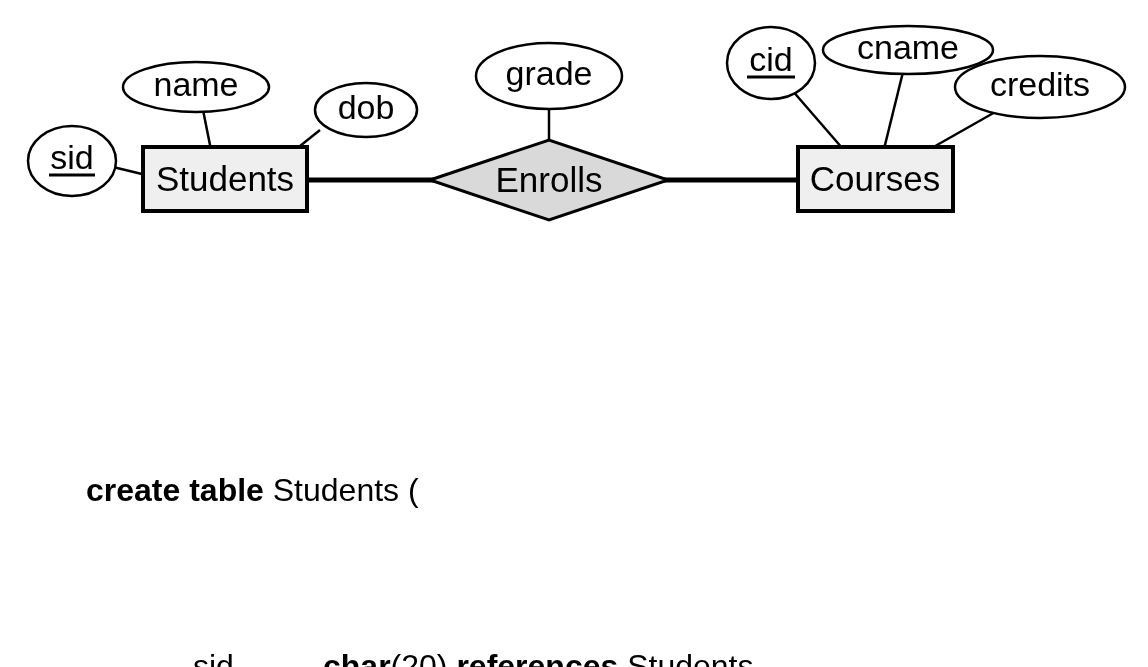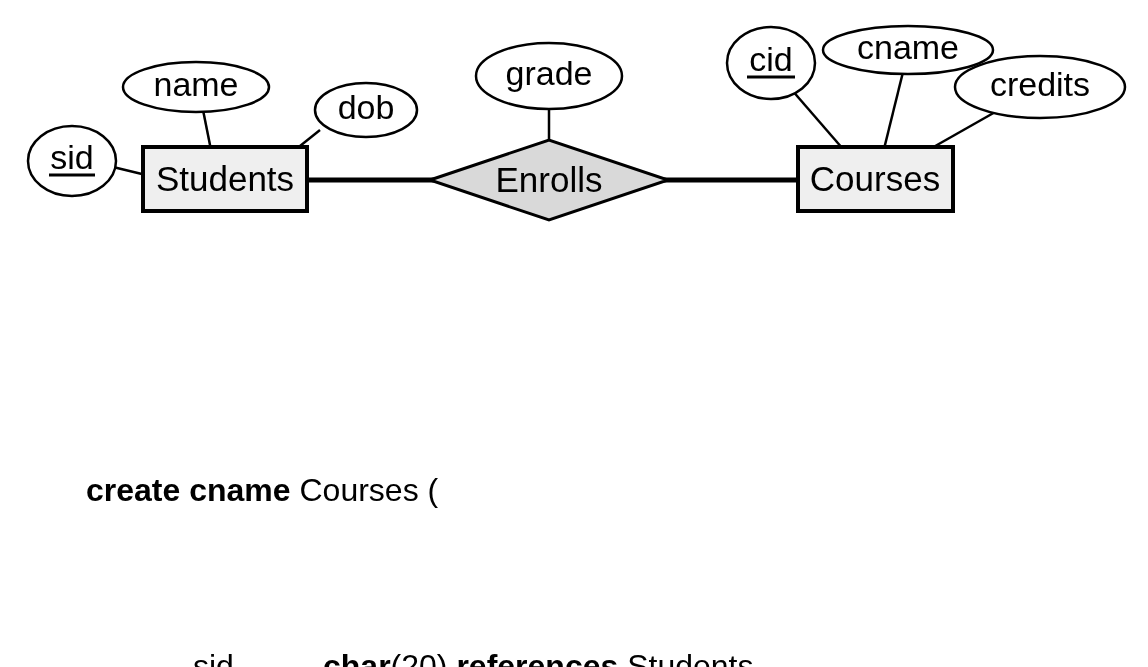--- a/index.html
+++ b/index.html
@@ -81,21 +81,21 @@
     <text class="attr-label" x="908" y="59" text-anchor="middle">cname</text>
     <text class="attr-label" x="1040" y="96" text-anchor="middle">credits</text>
 
     <text class="node-label" x="225" y="191" text-anchor="middle">Students</text>
     <text class="node-label" x="549" y="192" text-anchor="middle">Enrolls</text>
     <text class="node-label" x="875" y="191" text-anchor="middle">Courses</text>
   </svg>
 
   <div id="sql-block">
 
-    <div class="sql-line line-create"><span class="kw">create cname</span><span> Courses (</span></div>
+    <div class="sql-line line-create"><span class="kw">create table</span><span> Students (</span></div>
 
     <div class="sql-line field-row"><span class="field-name">sid</span><span class="kw">char</span><span>(20) </span><span class="kw">references</span><span> Students,</span></div>
 
     
 
     
 
     
 
     

